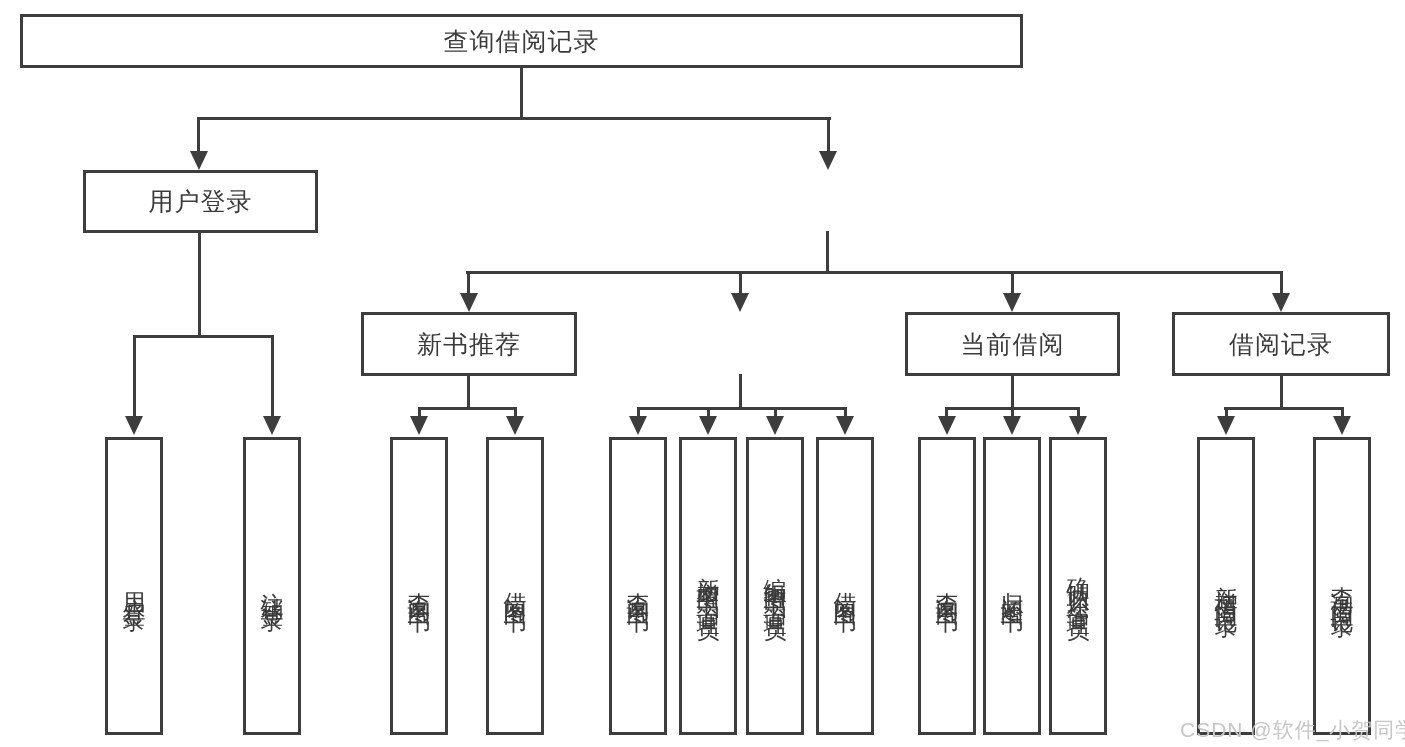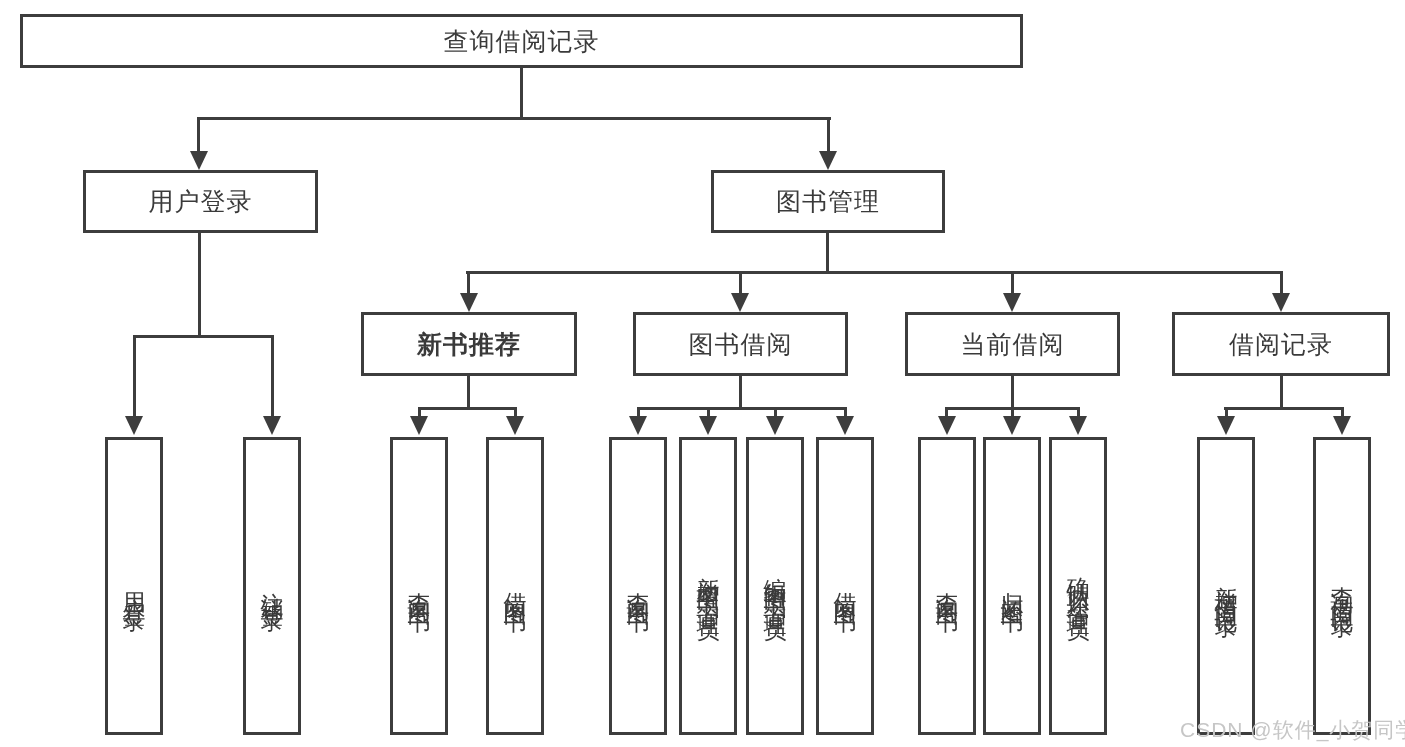--- a/index.html
+++ b/index.html
@@ -53,42 +53,40 @@
   <div class="node" style="left:20px;top:14px;width:1003px;height:54px;">查询借阅记录</div>
 
   <div class="vl" style="left:520px;top:66px;height:53px;"></div>
   <div class="hl" style="left:197px;top:117px;width:634px;"></div>
   <div class="vl" style="left:197px;top:117px;height:38px;"></div>
   <div class="vl" style="left:827px;top:117px;height:38px;"></div>
   <div class="arr" style="left:190px;top:151px;"></div>
   <div class="arr" style="left:819px;top:151px;"></div>
 
   <div class="node" style="left:83px;top:170px;width:235px;height:63px;">用户登录</div>
-  <div class="node" style="left:711px;top:170px;width:234px;height:63px;">图书管理</div>
 
   <div class="vl" style="left:198px;top:231px;height:107px;"></div>
   <div class="hl" style="left:133px;top:335px;width:141px;"></div>
   <div class="vl" style="left:133px;top:335px;height:82px;"></div>
   <div class="vl" style="left:271px;top:335px;height:82px;"></div>
   <div class="arr" style="left:125px;top:416px;"></div>
   <div class="arr" style="left:263px;top:416px;"></div>
 
   <div class="vl" style="left:826px;top:231px;height:43px;"></div>
   <div class="hl" style="left:466px;top:271px;width:817px;"></div>
   <div class="vl" style="left:467px;top:271px;height:26px;"></div>
   <div class="vl" style="left:739px;top:271px;height:26px;"></div>
   <div class="vl" style="left:1011px;top:271px;height:26px;"></div>
   <div class="vl" style="left:1280px;top:271px;height:26px;"></div>
   <div class="arr" style="left:460px;top:293px;"></div>
   <div class="arr" style="left:731px;top:293px;"></div>
   <div class="arr" style="left:1003px;top:293px;"></div>
   <div class="arr" style="left:1272px;top:293px;"></div>
 
-  <div class="node" style="left:361px;top:312px;width:216px;height:64px;font-weight:bold;">新书推荐</div>
-  <div class="node" style="left:633px;top:312px;width:215px;height:64px;">图书借阅</div>
+  <div class="node" style="left:361px;top:312px;width:216px;height:64px;">新书推荐</div>
   <div class="node" style="left:905px;top:312px;width:215px;height:64px;">当前借阅</div>
   <div class="node" style="left:1172px;top:312px;width:218px;height:64px;">借阅记录</div>
 
   <div class="vl" style="left:467px;top:374px;height:36px;"></div>
   <div class="vl" style="left:739px;top:374px;height:36px;"></div>
   <div class="vl" style="left:1011px;top:374px;height:36px;"></div>
   <div class="vl" style="left:1280px;top:374px;height:36px;"></div>
 
   <div class="hl" style="left:418px;top:407px;width:99px;"></div>
   <div class="vl" style="left:418px;top:407px;height:12px;"></div>

